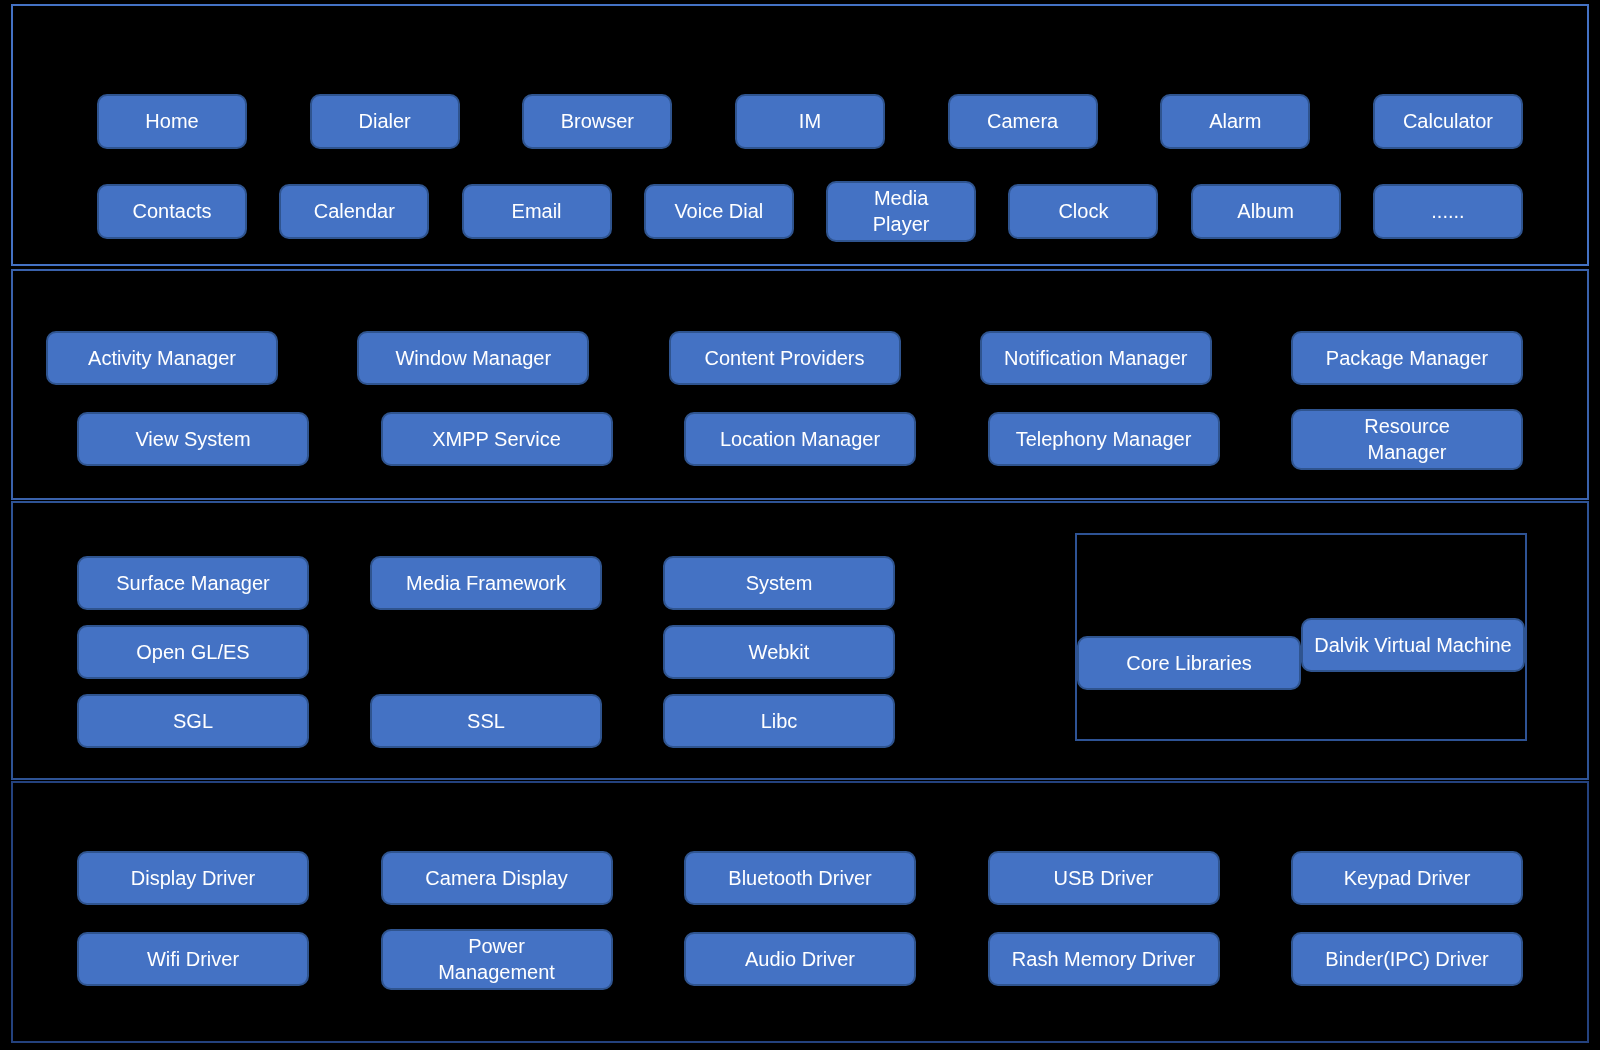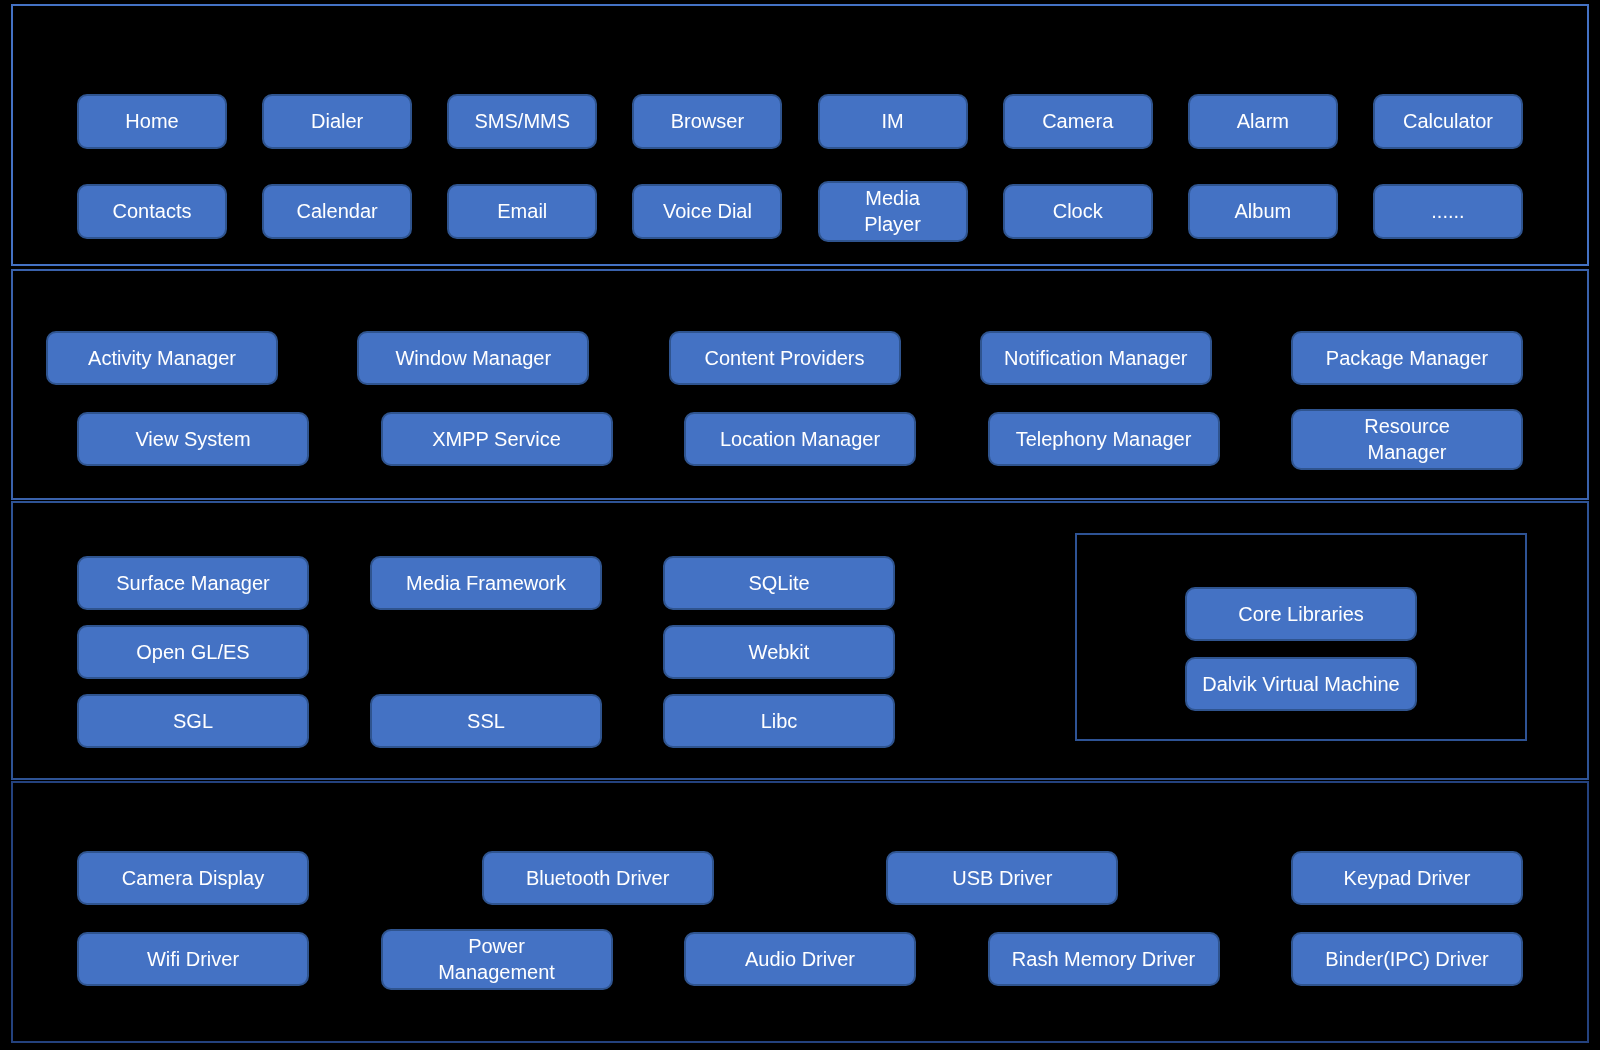--- a/index.html
+++ b/index.html
@@ -11,21 +11,21 @@
     overflow: hidden;
   }
   .layer {
     position: absolute;
     left: 11px;
     width: 1578px;
     box-sizing: border-box;
     border: 2px solid #4472C4;
     background: #000000;
   }
-  #layer-applications      { top: 4px;   height: 262px; border-color: #4472C4; }
+  #layer-applications      { top: 4px;   height: 262px; border-color: #4472C4; padding-left: 20px; }
   #layer-framework         { top: 269px; height: 231px; border-color: #3A62AC; }
   #layer-libraries         { top: 501px; height: 279px; border-color: #2E5395; }
   #layer-kernel            { top: 781px; height: 262px; border-color: #24427E; }
 
   .row {
     display: flex;
     justify-content: space-between;
     align-items: center;
     padding: 0 64px;
   }
@@ -70,37 +70,36 @@
   #layer-libraries .btn { width: 232px; min-height: 54px; }
 
   .runtime-box {
     position: absolute;
     left: 1062px; top: 30px;
     width: 452px; height: 208px;
     box-sizing: border-box;
     border: 2px solid #2E5395;
     background: #000000;
     display: flex;
-    flex-direction: column;
+    flex-direction: row;
     align-items: center;
   }
   .runtime-box .btn {
     width: 282px; min-height: 54px;
     margin-top: 16px;
   }
   .runtime-box .btn:first-child { margin-top: 52px; }
 </style>
 </head>
 <body>
 
 <div class="layer" id="layer-applications">
   <div class="row">
       <div class="btn">Home</div>
       <div class="btn">Dialer</div>
-      <div class="btn">SMS/MMS</div>
       <div class="btn">Browser</div>
       <div class="btn">IM</div>
       <div class="btn">Camera</div>
       <div class="btn">Alarm</div>
       <div class="btn">Calculator</div>
     </div>
   <div class="row">
       <div class="btn">Contacts</div>
       <div class="btn">Calendar</div>
       <div class="btn">Email</div>
@@ -129,40 +128,41 @@
       <div class="btn">Resource
 Manager</div>
     </div>
 </div>
 
 <div class="layer" id="layer-libraries">
   <div class="lib-grid">
     <div class="row">
         <div class="btn">Surface Manager</div>
         <div class="btn">Media Framework</div>
-        <div class="btn">SQLite</div>
+        <div class="btn">System</div>
       </div>
     <div class="row">
         <div class="btn">Open GL/ES</div>
         <div class="btn">Webkit</div>
       </div>
     <div class="row">
         <div class="btn">SGL</div>
         <div class="btn">SSL</div>
         <div class="btn">Libc</div>
       </div>
   </div>
   <div class="runtime-box">
       <div class="btn">Core Libraries</div>
       <div class="btn">Dalvik Virtual Machine</div>
     </div>
 </div>
 
 <div class="layer" id="layer-kernel">
   <div class="row">
+      <div class="btn">Display Driver</div>
       <div class="btn">Camera Display</div>
       <div class="btn">Bluetooth Driver</div>
       <div class="btn">USB Driver</div>
       <div class="btn">Keypad Driver</div>
     </div>
   <div class="row">
       <div class="btn">Wifi Driver</div>
       <div class="btn">Power
 Management</div>
       <div class="btn">Audio Driver</div>

